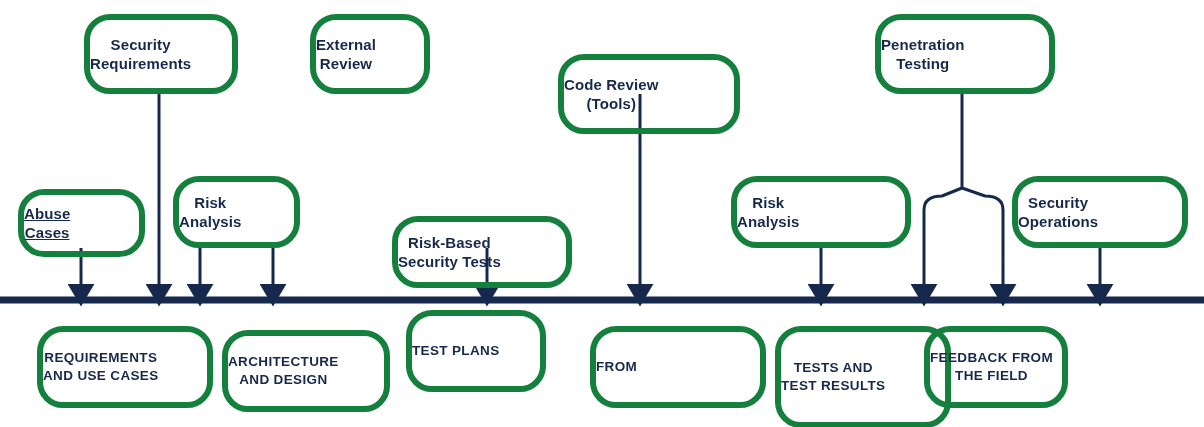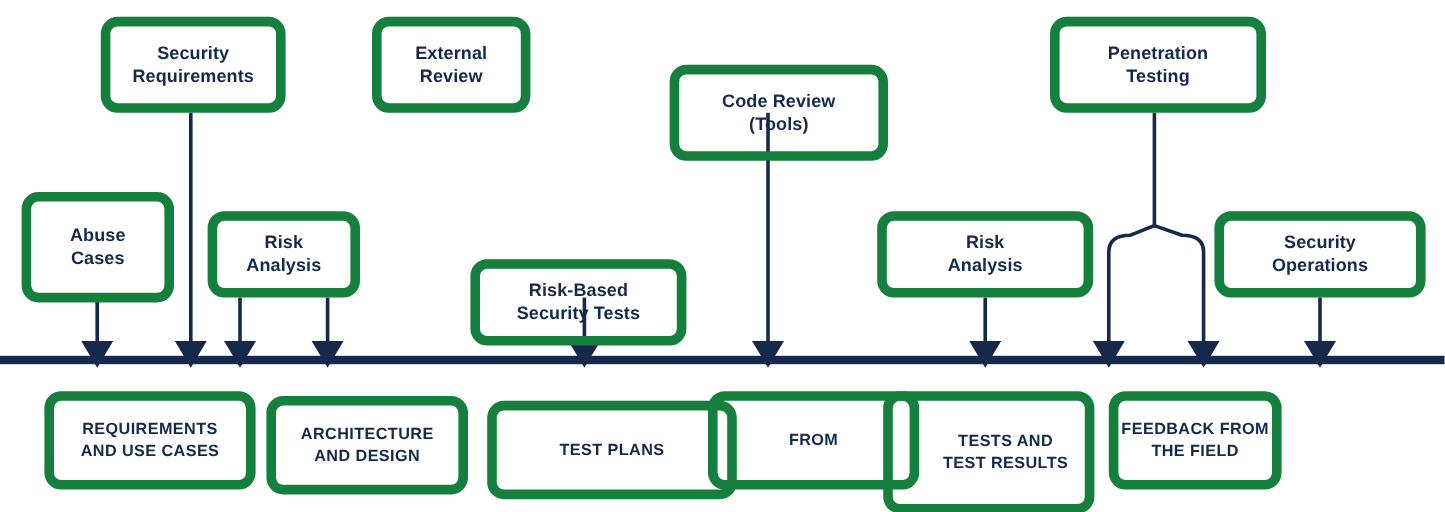--- a/index.html
+++ b/index.html
@@ -18,26 +18,25 @@
   #diagram-svg {
     position: absolute;
     top: 0;
     left: 0;
     width: 1204px;
     height: 427px;
   }
   .node-box {
     position: absolute;
     box-sizing: border-box;
-    border: 8px solid #15803d;
-    border-radius: 14px;
+    border: 6px solid #15803d;
+    border-radius: 26px;
     background: transparent;
     display: flex;
     align-items: center;
-    justify-content: center;
     text-align: center;
     color: #16294d;
   }
   .node-label {
     font-size: 15px;
     font-weight: bold;
     line-height: 1.28;
     letter-spacing: 0.1px;
     white-space: pre-line;
     color: #16294d;
@@ -76,33 +75,33 @@
     <g id="baseline-group">
         <rect x="0" y="296.5" width="1204" height="7" fill="#16294d"></rect>
       </g>
   </svg>
 
   <div id="nodes-layer">
       <div class="node-box touchpoint-box" style="left: 84px; top: 14px; width: 154px; height: 80px;">
         <div class="node-label">Security
 Requirements</div>
       </div>
-      <div class="node-box touchpoint-box" style="left: 310px; top: 14px; width: 132px; height: 80px;">
+      <div class="node-box touchpoint-box" style="left: 310px; top: 14px; width: 120px; height: 80px;">
         <div class="node-label">External
 Review</div>
       </div>
       <div class="node-box touchpoint-box" style="left: 558px; top: 14px; width: 182px; height: 80px; margin-top: 40px;">
         <div class="node-label">Code Review
 (Tools)</div>
       </div>
       <div class="node-box touchpoint-box" style="left: 875px; top: 14px; width: 180px; height: 80px;">
         <div class="node-label">Penetration
 Testing</div>
       </div>
-      <div class="node-box touchpoint-box" style="left: 18px; top: 160px; width: 127px; height: 92px;">
+      <div class="node-box touchpoint-box" style="left: 18px; top: 189px; width: 127px; height: 68px; text-decoration: underline;">
         <div class="node-label">Abuse
 Cases</div>
       </div>
       <div class="node-box touchpoint-box" style="left: 173px; top: 176px; width: 127px; height: 72px;">
         <div class="node-label">Risk
 Analysis</div>
       </div>
       <div class="node-box touchpoint-box" style="left: 392px; top: 176px; width: 180px; height: 72px; margin-top: 40px;">
         <div class="node-label">Risk-Based
 Security Tests</div>
@@ -116,27 +115,27 @@
 Operations</div>
       </div>
       <div class="node-box artifact-box" style="left: 37px; top: 326px; width: 176px; height: 82px;">
         <div class="node-label">REQUIREMENTS
 AND USE CASES</div>
       </div>
       <div class="node-box artifact-box" style="left: 222px; top: 330px; width: 168px; height: 82px;">
         <div class="node-label">ARCHITECTURE
 AND DESIGN</div>
       </div>
-      <div class="node-box artifact-box" style="left: 406px; top: 334px; width: 208px; height: 82px;">
+      <div class="node-box artifact-box" style="left: 406px; top: 310px; width: 140px; height: 82px;">
         <div class="node-label">TEST PLANS</div>
       </div>
       <div class="node-box artifact-box" style="left: 590px; top: 326px; width: 176px; height: 82px;">
         <div class="node-label">FROM</div>
       </div>
-      <div class="node-box artifact-box" style="left: 736px; top: 326px; width: 176px; height: 102px; padding-left: 28px;">
+      <div class="node-box artifact-box" style="left: 775px; top: 326px; width: 176px; height: 102px;">
         <div class="node-label">TESTS AND
 TEST RESULTS</div>
       </div>
       <div class="node-box artifact-box" style="left: 924px; top: 326px; width: 144px; height: 82px;">
         <div class="node-label">FEEDBACK FROM
 THE FIELD</div>
       </div>
     </div>
 
 </div>

